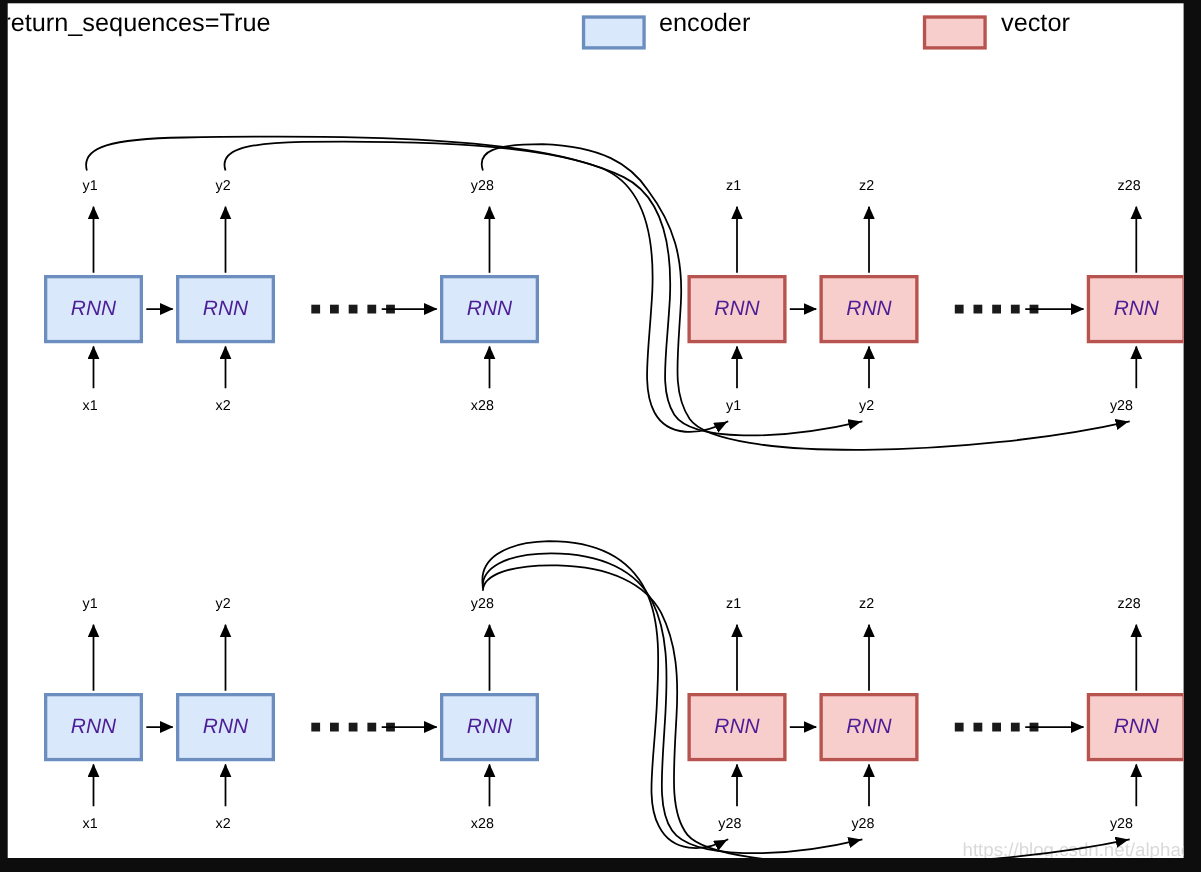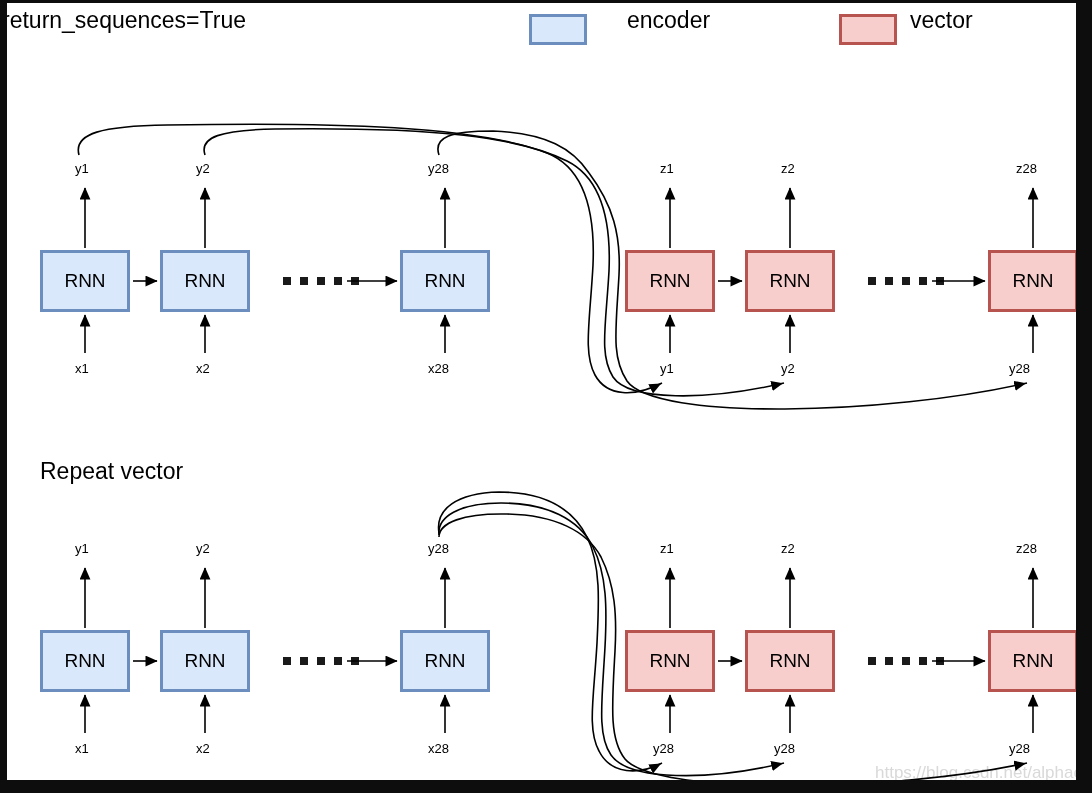--- a/index.html
+++ b/index.html
@@ -14,46 +14,45 @@
   .legend-label{font-size:23px;}
   .section-label{font-size:23px;}
   .io-label{font-size:13px;}
 
   .legend-box{position:absolute;width:58px;height:31px;box-sizing:border-box;}
   .enc-fill{background:#dae8fc;border:3px solid #6c8ebf;}
   .dec-fill{background:#f8cecc;border:3px solid #b85450;}
 
   .rnn{position:absolute;width:90px;height:62px;box-sizing:border-box;
        display:flex;align-items:center;justify-content:center;
-       font-size:19px;color:#000000;}
+       font-size:19px;color:#4c1d95;font-style:italic;}
   .rnn.enc{background:#dae8fc;border:3px solid #6c8ebf;}
   .rnn.dec{background:#f8cecc;border:3px solid #b85450;}
 
   .dots{position:absolute;display:flex;gap:9px;}
   .dots i{display:block;width:8px;height:8px;background:#1a1a1a;}
 
   svg.overlay{position:absolute;left:0;top:0;width:1069px;height:777px;
               pointer-events:none;}
 
   .watermark{position:absolute;font-size:17px;color:#d9d9d9;
              left:868px;top:760px;white-space:nowrap;}
 </style>
 </head>
 <body>
 
 <div id="canvas">
 
   <div class="txt title">return_sequences=True</div>
 
   <div class="legend-box enc-fill" style="left:522px;top:11px;"></div>
-  <div class="txt legend-label" style="left:592px;top:4px;margin-left:28px;">encoder</div>
+  <div class="txt legend-label" style="left:592px;top:4px;">encoder</div>
   <div class="legend-box dec-fill" style="left:832px;top:11px;"></div>
   <div class="txt legend-label" style="left:903px;top:4px;">vector</div>
 
-  <div class="txt section-label" style="left:33px;top:455px;">Repeat vector</div>
 
   <div class="rnn enc" style="left:33px;top:247px;">RNN</div>
   <div class="rnn enc" style="left:153px;top:247px;">RNN</div>
   <div class="rnn enc" style="left:393px;top:247px;">RNN</div>
 
   <div class="dots" style="left:276px;top:274px;">
       <i></i>
       <i></i>
       <i></i>
       <i></i>

